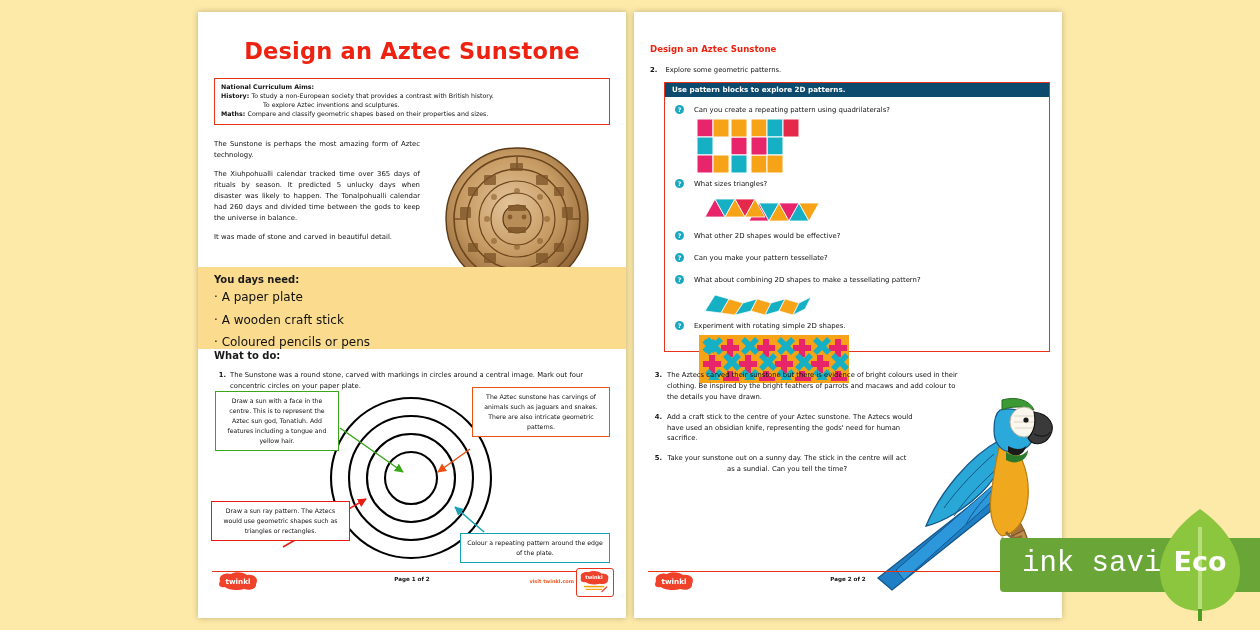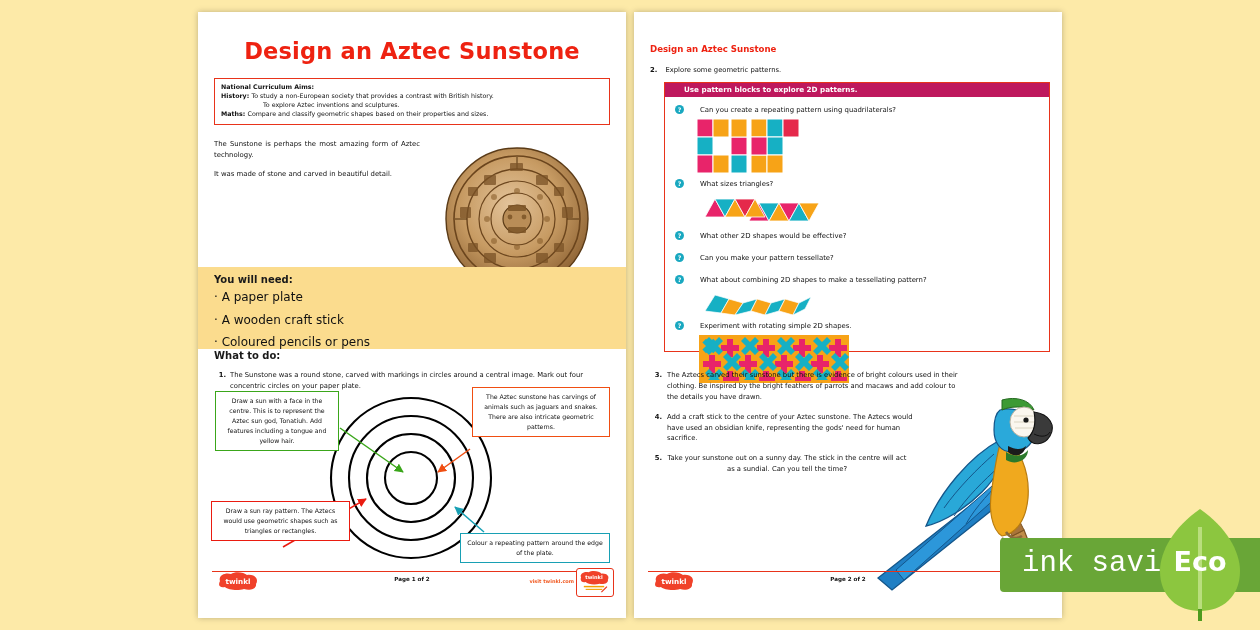--- a/index.html
+++ b/index.html
@@ -104,27 +104,27 @@
   .p2-step2{
     position:absolute;left:16px;top:54px;width:400px;font-size:6.8px;color:#111;
   }
   .p2-step2 .num{font-weight:bold;margin-right:6px;}
 
   .pb-box{
     position:absolute;left:30px;top:70px;width:386px;height:270px;
     border:1.6px solid #e8331a;box-sizing:border-box;background:#fff;
   }
   .pb-head{
-    position:absolute;left:0;top:0;right:0;height:14px;background:#be185d;
-    color:#fff;font-size:7.2px;font-weight:bold;line-height:14px;padding-left:19px;
+    position:absolute;left:0;top:0;right:0;height:14px;background:#0c4a6e;
+    color:#fff;font-size:7.2px;font-weight:bold;line-height:14px;padding-left:7px;
     box-sizing:border-box;
   }
   .q-row{
     position:absolute;left:10px;font-size:6.9px;color:#111;
-    display:flex;align-items:center;gap:16px;
+    display:flex;align-items:center;gap:10px;
   }
   .q-ico{
     width:9px;height:9px;border-radius:50%;background:#19a8c0;color:#fff;
     font-size:6.2px;font-weight:bold;line-height:9px;text-align:center;flex:none;
   }
 
   .pat-img{position:absolute;}
 
   .p2-steps{position:absolute;left:16px;top:358px;width:400px;}
   .p2-step{
@@ -172,20 +172,21 @@
       </div>
       <div class="nc-line indent norm" style="font-weight:normal">To explore Aztec inventions and sculptures.</div>
       <div class="nc-line">
         <span>Maths:</span>
         <span class="norm">Compare and classify geometric shapes based on their properties and sizes.</span>
       </div>
     </div>
 
     <div class="body-col">
       <p>The Sunstone is perhaps the most amazing form of Aztec technology.</p>
+      <p>The Xiuhpohualli calendar tracked time over 365 days of rituals by season. It predicted 5 unlucky days when disaster was likely to happen. The Tonalpohualli calendar had 260 days and divided time between the gods to keep the universe in balance.</p>
       <p class="last">It was made of stone and carved in beautiful detail.</p>
     </div>
 
     <div class="sunstone-wrap">
       <svg viewBox="0 0 186 145" width="186" height="145">
         <defs>
           <radialGradient id="stoneG" cx="45%" cy="40%" r="62%">
             <stop offset="0%" stop-color="#e3c39a"></stop>
             <stop offset="55%" stop-color="#c79b63"></stop>
             <stop offset="100%" stop-color="#8e6334"></stop>
@@ -232,21 +233,21 @@
             <circle cx="116" cy="94" r="3"></circle>
           <circle cx="93" cy="44" r="3"></circle>
             <circle cx="93" cy="100" r="3"></circle>
           <circle cx="63" cy="72" r="3"></circle>
             <circle cx="123" cy="72" r="3"></circle>
         </g>
       </svg>
     </div>
 
     <div class="need-band"></div>
-    <div class="need-title">You will need:</div>
+    <div class="need-title">You days need:</div>
     <div class="need-list">
       <div>· A paper plate</div>
       <div>· A wooden craft stick</div>
       <div>· Coloured pencils or pens</div>
     </div>
 
     <div class="wtd-title">What to do:</div>
     <div class="wtd-item">
       <span class="num">1.</span>
       <span class="txt">The Sunstone was a round stone, carved with markings in circles around a central image. Mark out four concentric circles on your paper plate.</span>

